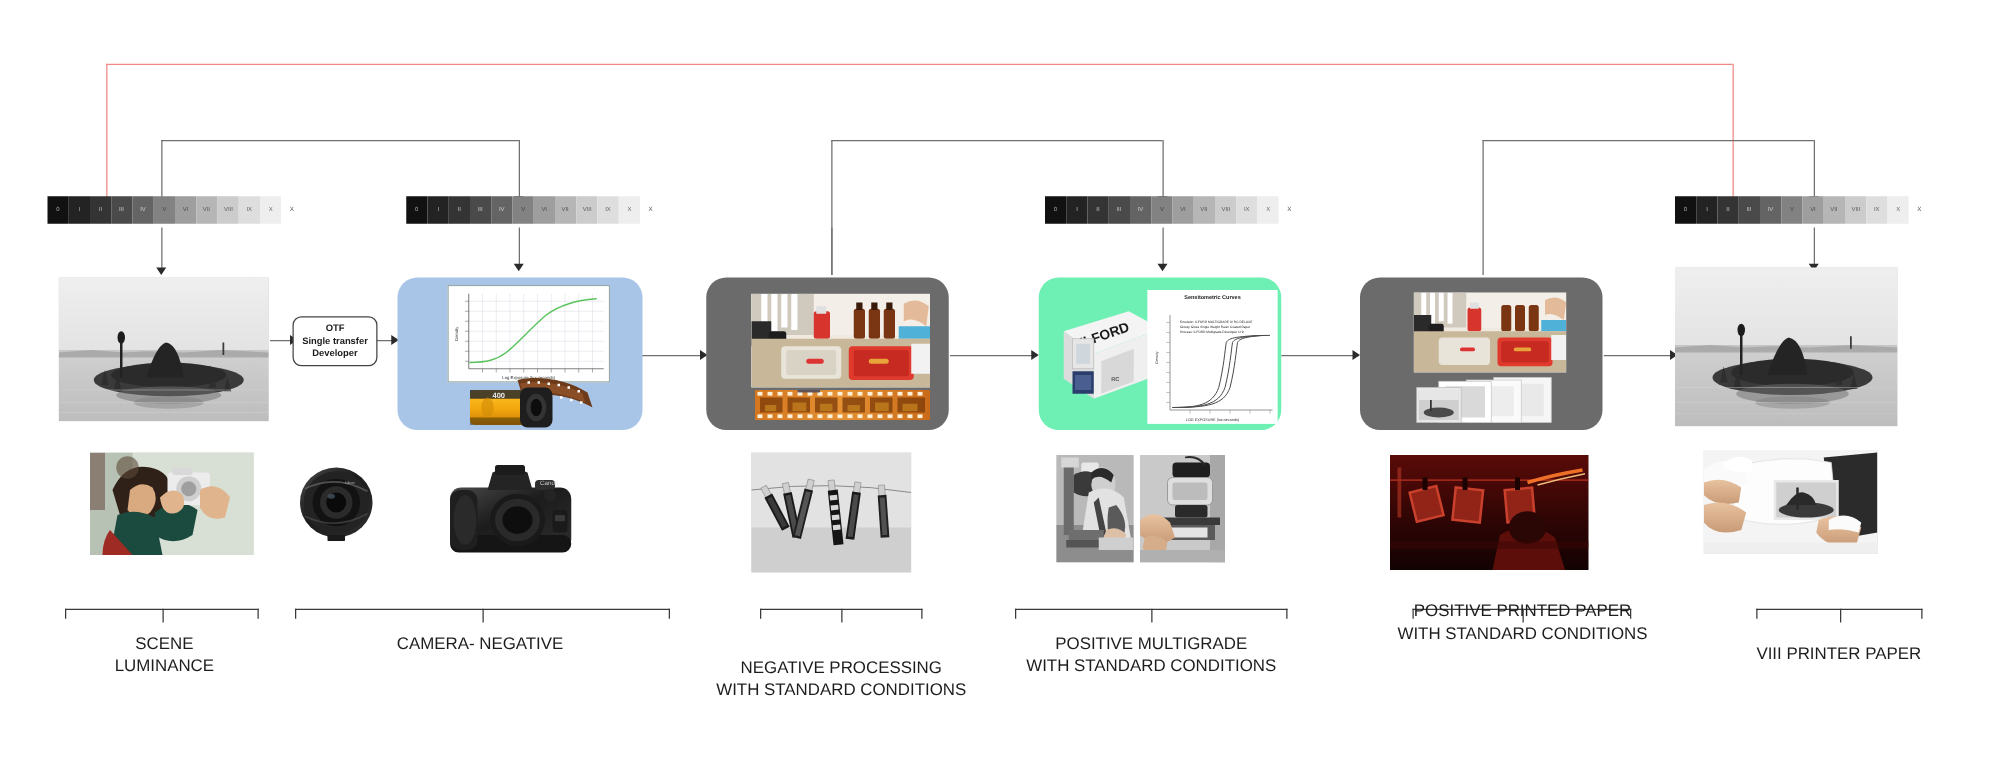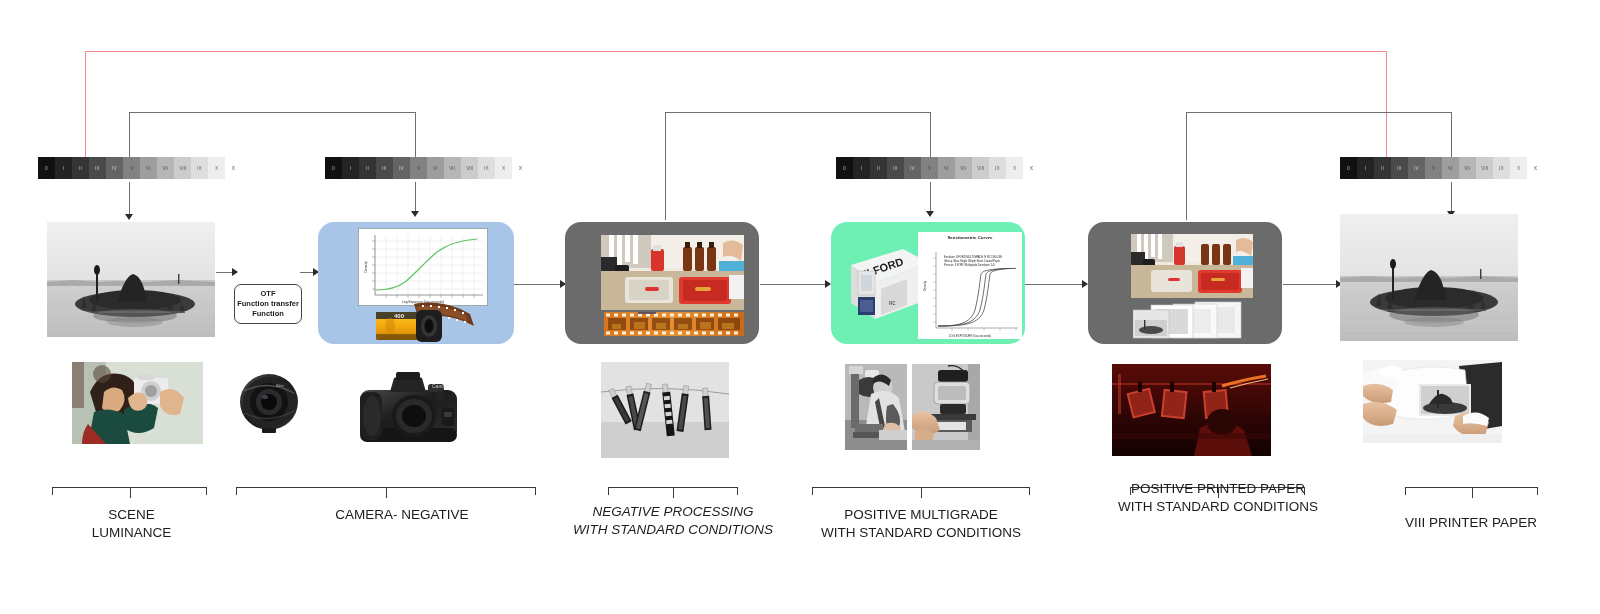--- a/index.html
+++ b/index.html
@@ -31,21 +31,21 @@
   .panel.gray{background:#6b6b6b;}
   .panel.green{background:#6ef0b4;}
 
   
   .ph{position:absolute;overflow:hidden;background:#d8d8d8;}
   .ph svg{display:block;width:100%;height:100%;}
 
   
   .otf{position:absolute;border:1px solid #444;border-radius:7px;background:#fff;
        display:flex;flex-direction:column;align-items:center;justify-content:center;
-       font-size:7.5px;font-weight:bold;line-height:1.35;text-align:right;margin-top:31px;}
+       font-size:7.5px;font-weight:bold;line-height:1.35;text-align:right;}
 
   
   .brk{position:absolute;}
   .brk .top{position:absolute;left:0;right:0;top:0;height:1px;background:#3a3a3a;}
   .brk .lc{position:absolute;left:0;top:0;width:1px;height:8px;background:#3a3a3a;}
   .brk .rc{position:absolute;right:0;top:0;width:1px;height:8px;background:#3a3a3a;}
   .brk .stem{position:absolute;top:0;width:1px;height:11px;background:#3a3a3a;left:50%;}
   .cap{position:absolute;text-align:center;font-size:13.5px;line-height:1.32;color:#1d1d1d;}
 
   
@@ -325,22 +325,22 @@
       <g stroke="#d6d6d6" stroke-width=".6" opacity=".5">
         <path d="M0 90 H168"></path>
           <path d="M0 100 H168"></path>
           <path d="M0 108 H168"></path>
       </g>
     </svg>
   </div>
 
   <div class="otf" style="left:234px;top:253px;width:66px;height:38px;">
     <div>OTF</div>
-    <div>Function transfer</div>
-    <div>Function</div>
+    <div>Single transfer</div>
+    <div>Developer</div>
   </div>
 
   <div class="panel blue" style="left:318px;top:222px;width:196px;height:122px;">
   </div>
 
   <div class="minichart hd" style="left:358px;top:228px;width:128px;height:76px;">
     <svg viewBox="0 0 128 76" preserveAspectRatio="none">
       <rect width="128" height="76" fill="#ffffff"></rect>
       <g stroke="#d9d9e4" stroke-width=".4">
         <path d="M16 6 V66"></path>
@@ -859,31 +859,31 @@
     <div>SCENE</div>
     <div>LUMINANCE</div>
   </div>
 
   <div class="brk" style="left:236px;top:487px;width:300px;">
     <div class="top"></div>
       <div class="lc"></div>
       <div class="rc"></div>
       <div class="stem"></div>
   </div>
-  <div class="cap" style="left:262px;top:506px;width:280px;">
+  <div class="cap" style="left:244px;top:506px;width:280px;">
     <div>CAMERA- NEGATIVE</div>
   </div>
 
   <div class="brk" style="left:608px;top:487px;width:130px;">
     <div class="top"></div>
       <div class="lc"></div>
       <div class="rc"></div>
       <div class="stem"></div>
   </div>
-  <div class="cap" style="left:558px;top:503px;width:230px;font-style:italic;">
+  <div class="cap" style="left:558px;top:525px;width:230px;">
     <div>NEGATIVE PROCESSING</div>
     <div>WITH STANDARD CONDITIONS</div>
   </div>
 
   <div class="brk" style="left:812px;top:487px;width:218px;">
     <div class="top"></div>
       <div class="lc"></div>
       <div class="rc"></div>
       <div class="stem"></div>
   </div>

